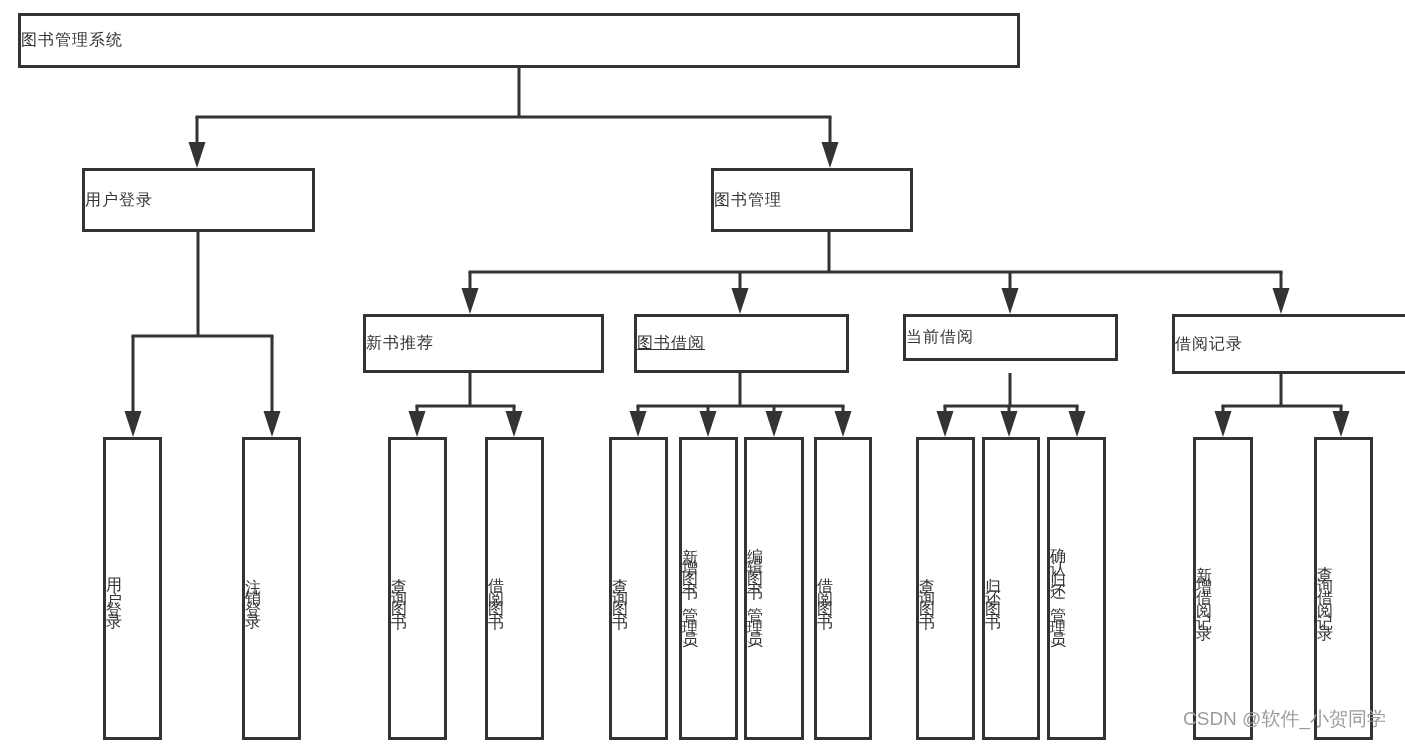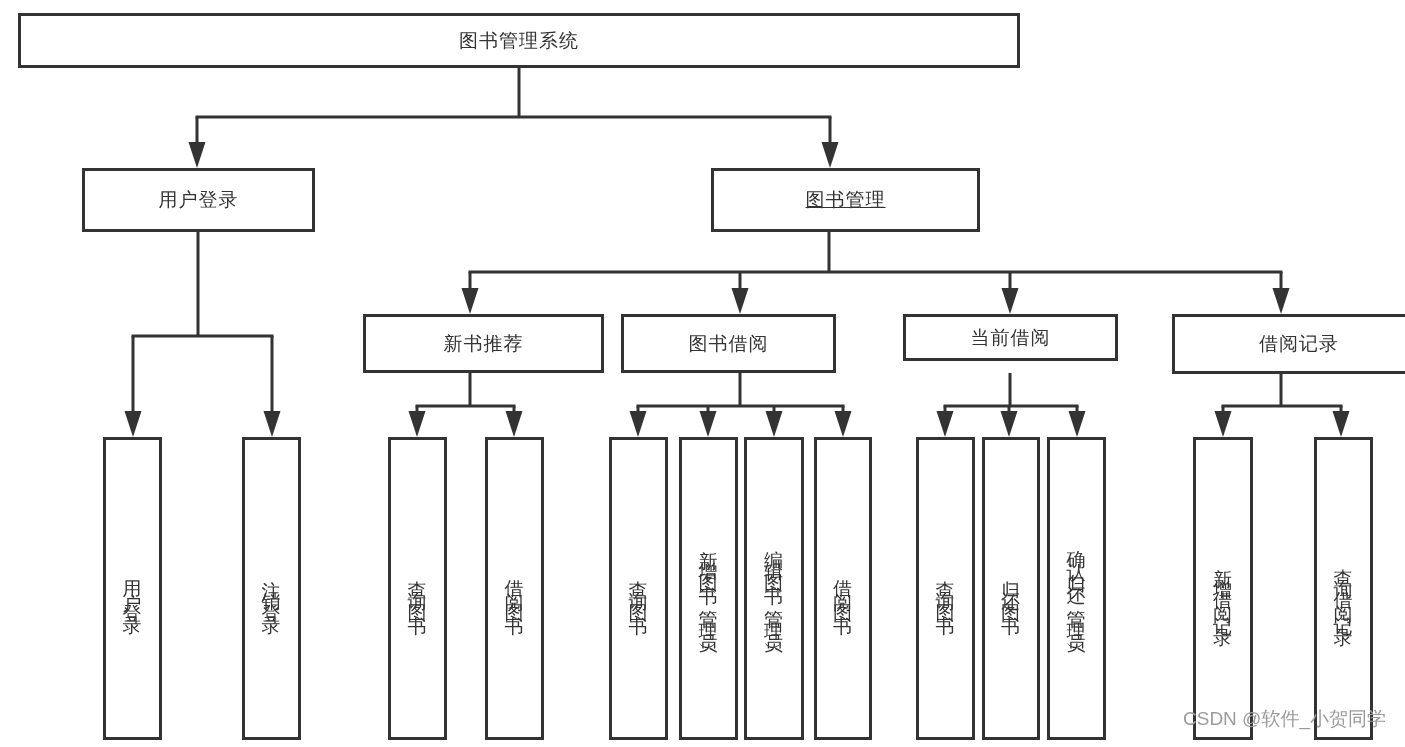--- a/index.html
+++ b/index.html
@@ -24,23 +24,22 @@
     width: 1405px; height: 747px;
   }
   .connectors line { stroke: var(--line); stroke-width: 3; }
   .connectors polygon { fill: var(--line); }
   .box {
     position: absolute;
     border: 3px solid var(--line);
     background: var(--background);
     display: flex;
     align-items: center;
-    justify-content: center;
     color: var(--text);
-    font-size: 19px;
+    font-size: 16px;
     letter-spacing: 1px;
     white-space: nowrap;
   }
   .vbox span {
     writing-mode: vertical-lr;
     text-orientation: mixed;
     letter-spacing: 12px;
     line-height: 1;
     white-space: nowrap;
   }
@@ -49,23 +48,23 @@
     left: 1183px;
     top: 706px;
     font-size: 19px;
     color: var(--watermark);
     white-space: nowrap;
     z-index: 10;
   }
   
   .n-root   { left: 18px;   top: 13px;  width: 1002px; height: 55px; }
   .n-login  { left: 82px;   top: 168px; width: 233px;  height: 64px; }
-  .n-mgmt   { left: 711px;  top: 168px; width: 269px;  height: 64px; text-decoration: underline; }
+  .n-mgmt   { left: 711px;  top: 168px; width: 202px;  height: 64px; }
   .n-rec    { left: 363px;  top: 314px; width: 241px;  height: 59px; }
-  .n-bor    { left: 621px;  top: 314px; width: 215px;  height: 59px; }
+  .n-bor    { left: 634px;  top: 314px; width: 215px;  height: 59px; text-decoration: underline; }
   .n-cur    { left: 903px;  top: 314px; width: 215px;  height: 47px; }
   .n-his    { left: 1172px; top: 314px; width: 254px;  height: 60px; }
   .leaf { top: 437px; height: 303px; }
   .lf1  { left: 103px;  width: 59px; }
   .lf2  { left: 242px;  width: 59px; }
   .lf3  { left: 388px;  width: 59px; }
   .lf4  { left: 485px;  width: 59px; }
   .lf5  { left: 609px;  width: 59px; }
   .lf6  { left: 679px;  width: 59px; }
   .lf7  { left: 744px;  width: 60px; }

